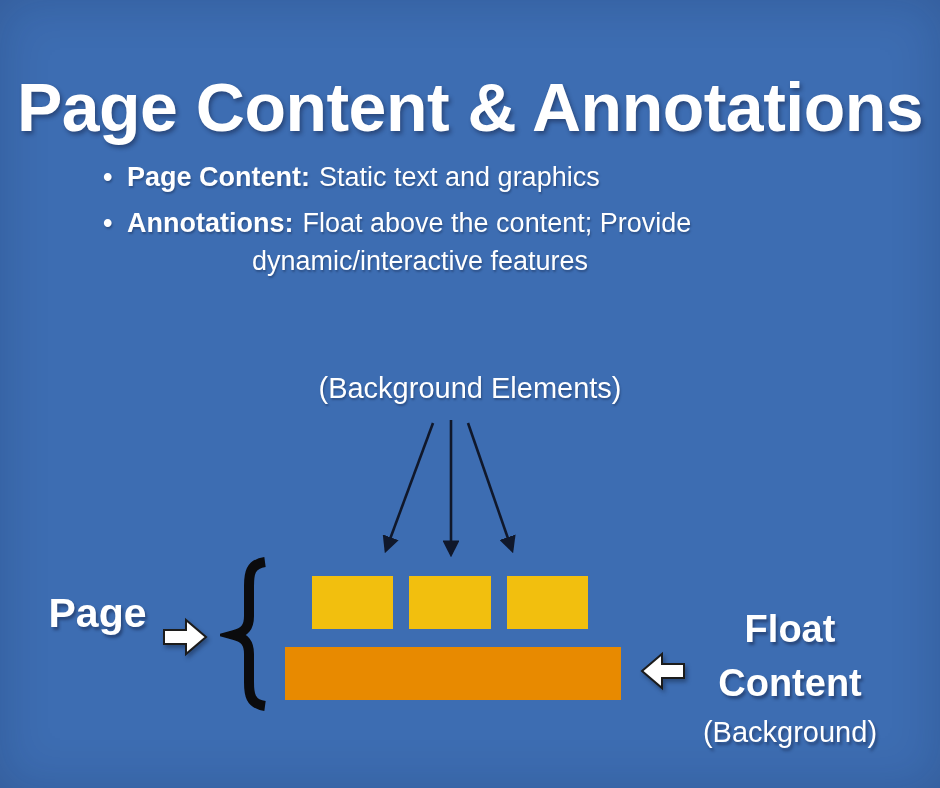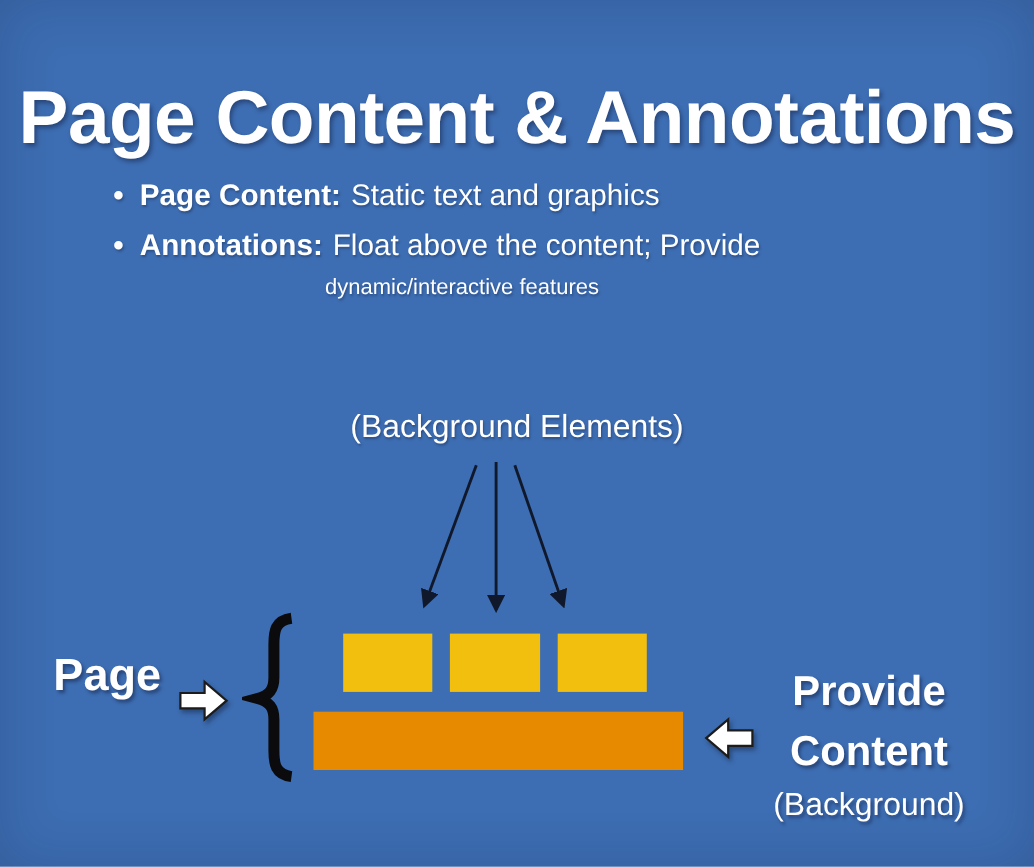--- a/index.html
+++ b/index.html
@@ -40,21 +40,21 @@
   }
   .bullet-row .dot { display: inline-block; width: 24px; font-weight: bold; }
   .bullet-row .lbl { font-weight: bold; margin-right: 9px; }
   .bullet-row.row1 { top: 160px; }
   .bullet-row.row2 { top: 206px; }
   .bullet-cont {
     position: absolute;
     left: 120px; width: 600px; top: 244px;
     text-align: center;
     color: var(--color-text, #fff);
-    font-size: 20px;
+    font-size: 27px;
     line-height: 34px;
     text-shadow: 1px 2px 2px rgba(15, 25, 55, 0.35);
   }
 
   
   .anno-heading {
     position: absolute;
     left: 0; right: 0; top: 326px;
     text-align: center;
     color: var(--color-text, #fff);
@@ -165,18 +165,18 @@
 
   <svg class="block-arrow right" width="48" height="42" viewBox="0 0 48 42">
     <polygon points="3,14 25,14 25,4 45,21 25,38 25,28 3,28" fill="#FFFFFF" stroke="#1C1C1C" stroke-width="2" stroke-linejoin="miter"></polygon>
   </svg>
 
   <svg class="block-arrow left" width="48" height="42" viewBox="0 0 48 42">
     <polygon points="45,14 23,14 23,4 3,21 23,38 23,28 45,28" fill="#FFFFFF" stroke="#1C1C1C" stroke-width="2" stroke-linejoin="miter"></polygon>
   </svg>
 
   <div class="static-label">
-    <div class="big">Provide</div>
+    <div class="big">Float</div>
     <div class="big">Content</div>
     <div class="sub">(Background)</div>
   </div>
 
 </div>
 
 </body></html>

